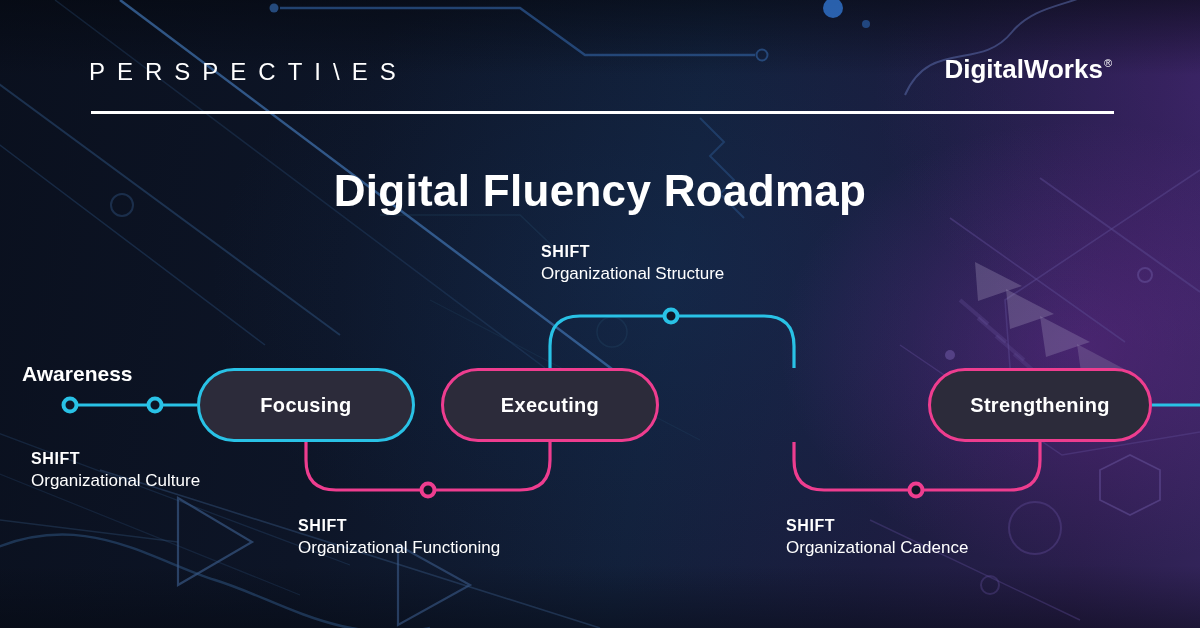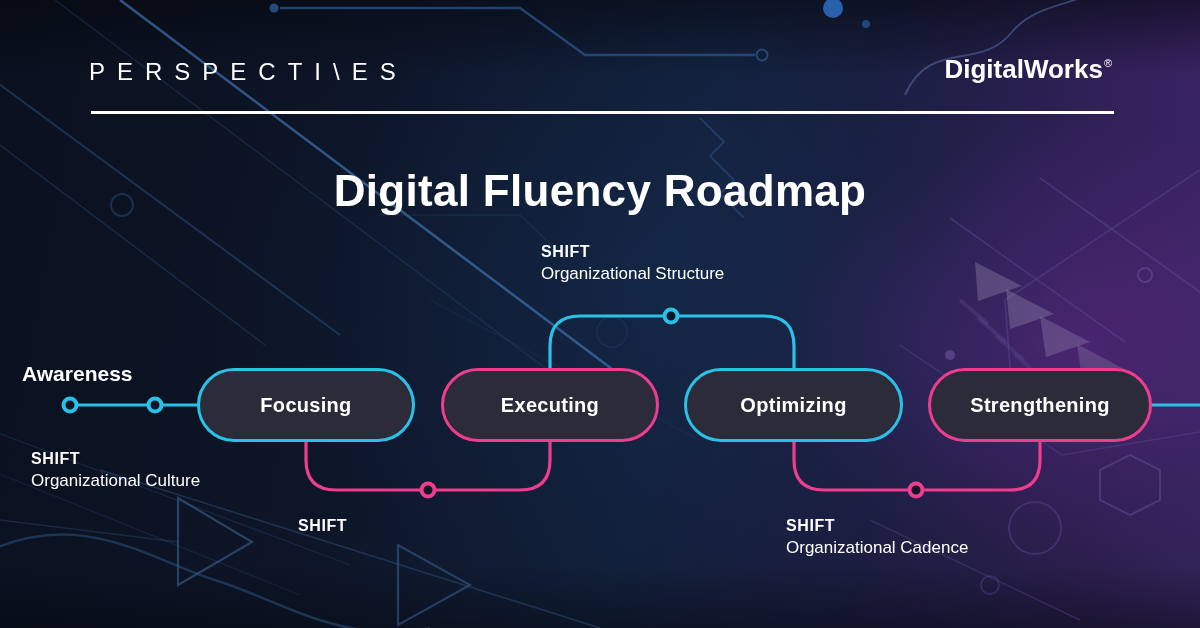--- a/index.html
+++ b/index.html
@@ -177,33 +177,31 @@
     <h1 class="page-title">Digital Fluency Roadmap</h1>
 
     <div class="awareness-label">Awareness</div>
 
     <div class="stage-pill pill-2 accent-pink">
       <span>Executing</span>
     </div>
     <div class="stage-pill pill-1 accent-cyan">
       <span>Focusing</span>
     </div>
-    <div class="stage-pill pill-3 accent-cyan">
-      <span>Optimizing</span>
-    </div>
     <div class="stage-pill pill-4 accent-pink">
       <span>Strengthening</span>
     </div>
 
     <div class="shift-label shift-1">
       <div class="shift-heading">SHIFT</div>
       <div class="shift-target">Organizational Culture</div>
     </div>
     <div class="shift-label shift-2">
       <div class="shift-heading">SHIFT</div>
+      <div class="shift-target">Organizational Functioning</div>
     </div>
     <div class="shift-label shift-3">
       <div class="shift-heading">SHIFT</div>
       <div class="shift-target">Organizational Structure</div>
     </div>
     <div class="shift-label shift-4">
       <div class="shift-heading">SHIFT</div>
       <div class="shift-target">Organizational Cadence</div>
     </div>
   </div>

